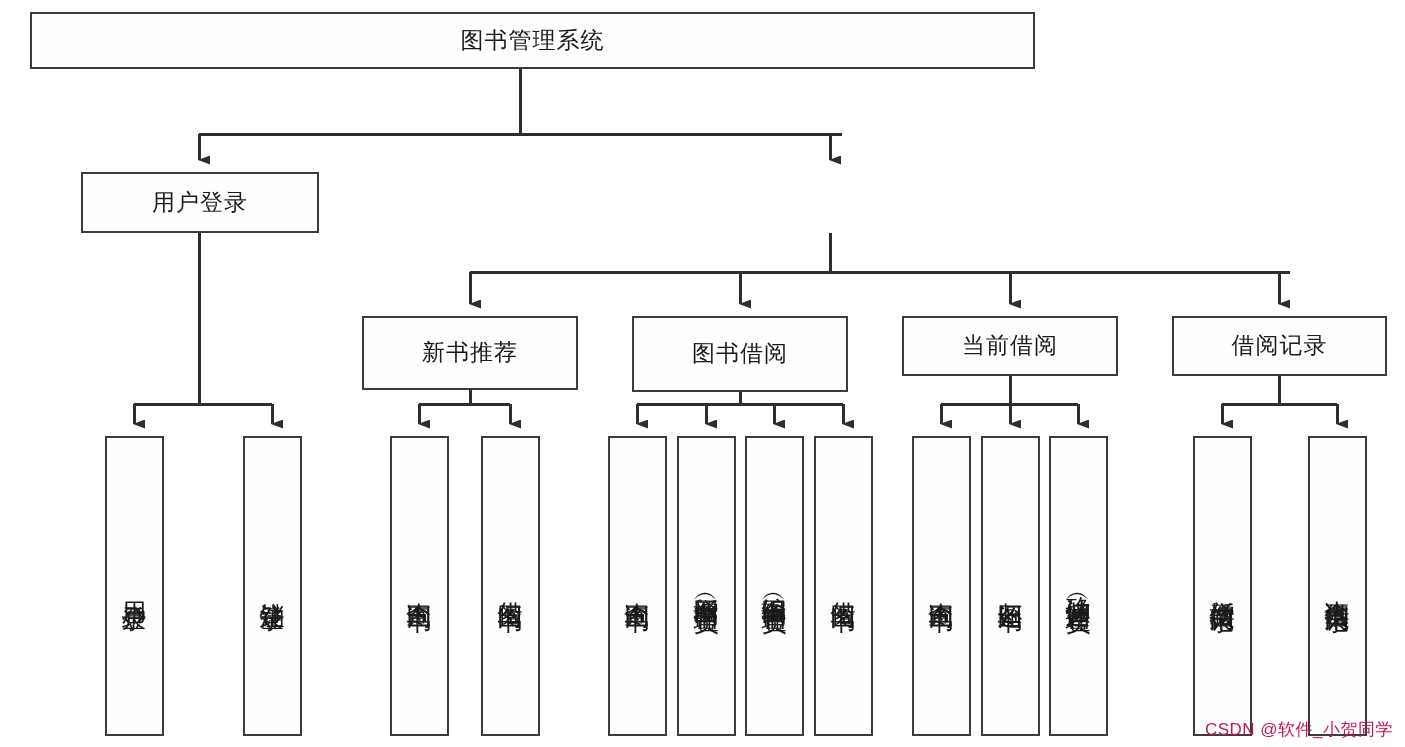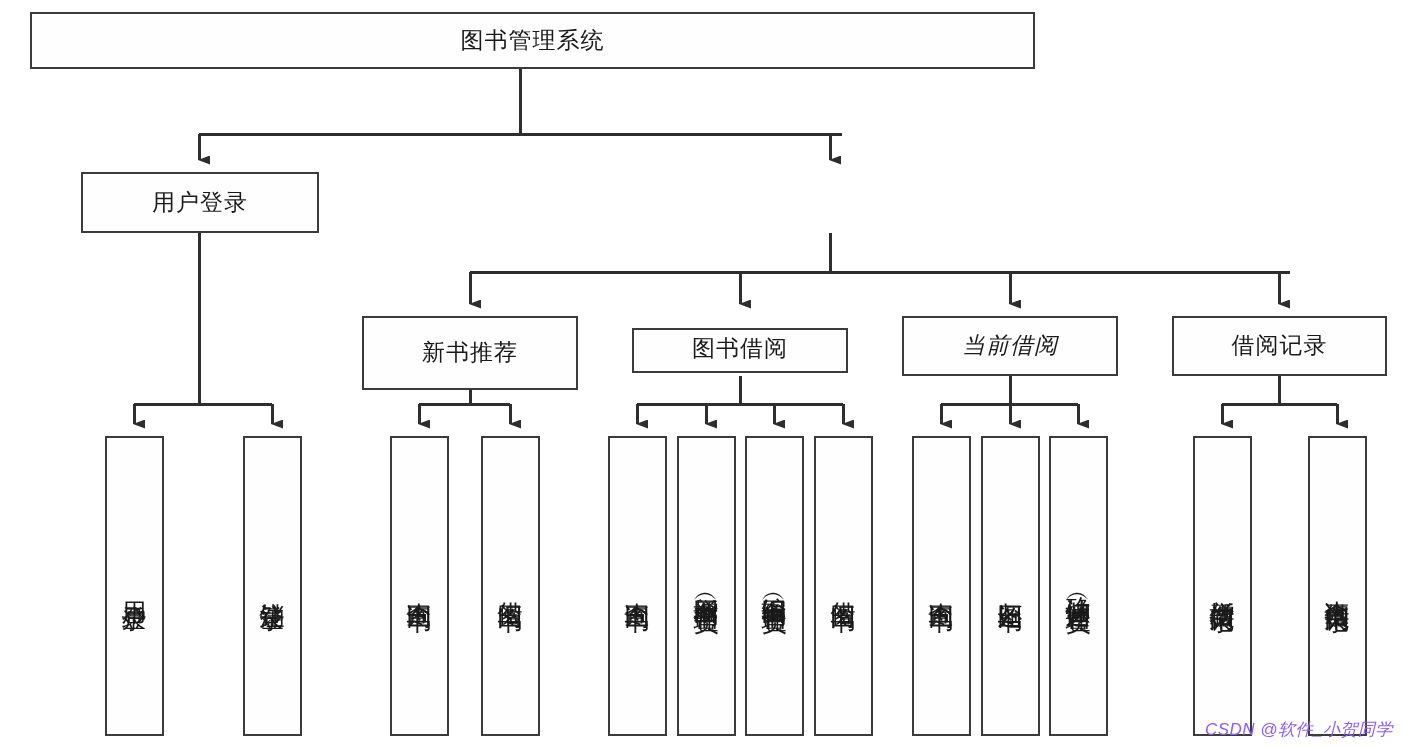--- a/index.html
+++ b/index.html
@@ -58,26 +58,25 @@
   }
   .node.vertical .node-label {
     writing-mode: vertical-rl;
     text-orientation: upright;
   }
   #watermark {
     position: absolute;
     right: 12px;
     bottom: 6px;
     font-size: 17px;
-    color: #8b5cf6;
+    color: #be185d;
     letter-spacing: 0.5px;
     white-space: nowrap;
     z-index: 5;
     pointer-events: none;
-    font-style: italic;
   }
 </style>
 </head>
 <body>
 
 <div id="diagram-root">
 
   <svg id="edge-layer" viewBox="0 0 1405 747" width="1405" height="747">
     <defs>
       <marker id="arrowhead" markerWidth="10" markerHeight="12" refX="4.5" refY="11" orient="auto" markerUnits="userSpaceOnUse">
@@ -132,24 +131,24 @@
     <span class="node-label">图书管理系统</span>
   </div>
 
   <div class="node horizontal" style="left:81px; top:172px; width:238px; height:61px;">
     <span class="node-label">用户登录</span>
   </div>
 
   <div class="node horizontal" style="left:362px; top:316px; width:216px; height:74px;">
     <span class="node-label">新书推荐</span>
   </div>
-  <div class="node horizontal" style="left:632px; top:328px; width:216px; height:45px;font-family:Liberation Mono, monospace;">
+  <div class="node horizontal" style="left:632px; top:316px; width:216px; height:76px;">
     <span class="node-label">图书借阅</span>
   </div>
-  <div class="node horizontal" style="left:902px; top:316px; width:216px; height:60px;font-style:italic;">
+  <div class="node horizontal" style="left:902px; top:316px; width:216px; height:60px;">
     <span class="node-label">当前借阅</span>
   </div>
   <div class="node horizontal" style="left:1172px; top:316px; width:215px; height:60px;">
     <span class="node-label">借阅记录</span>
   </div>
 
   <div class="node vertical" style="left:105px; top:436px; width:59px; height:300px;">
     <span class="node-label">用户登录</span>
   </div>
   <div class="node vertical" style="left:243px; top:436px; width:59px; height:300px;">

